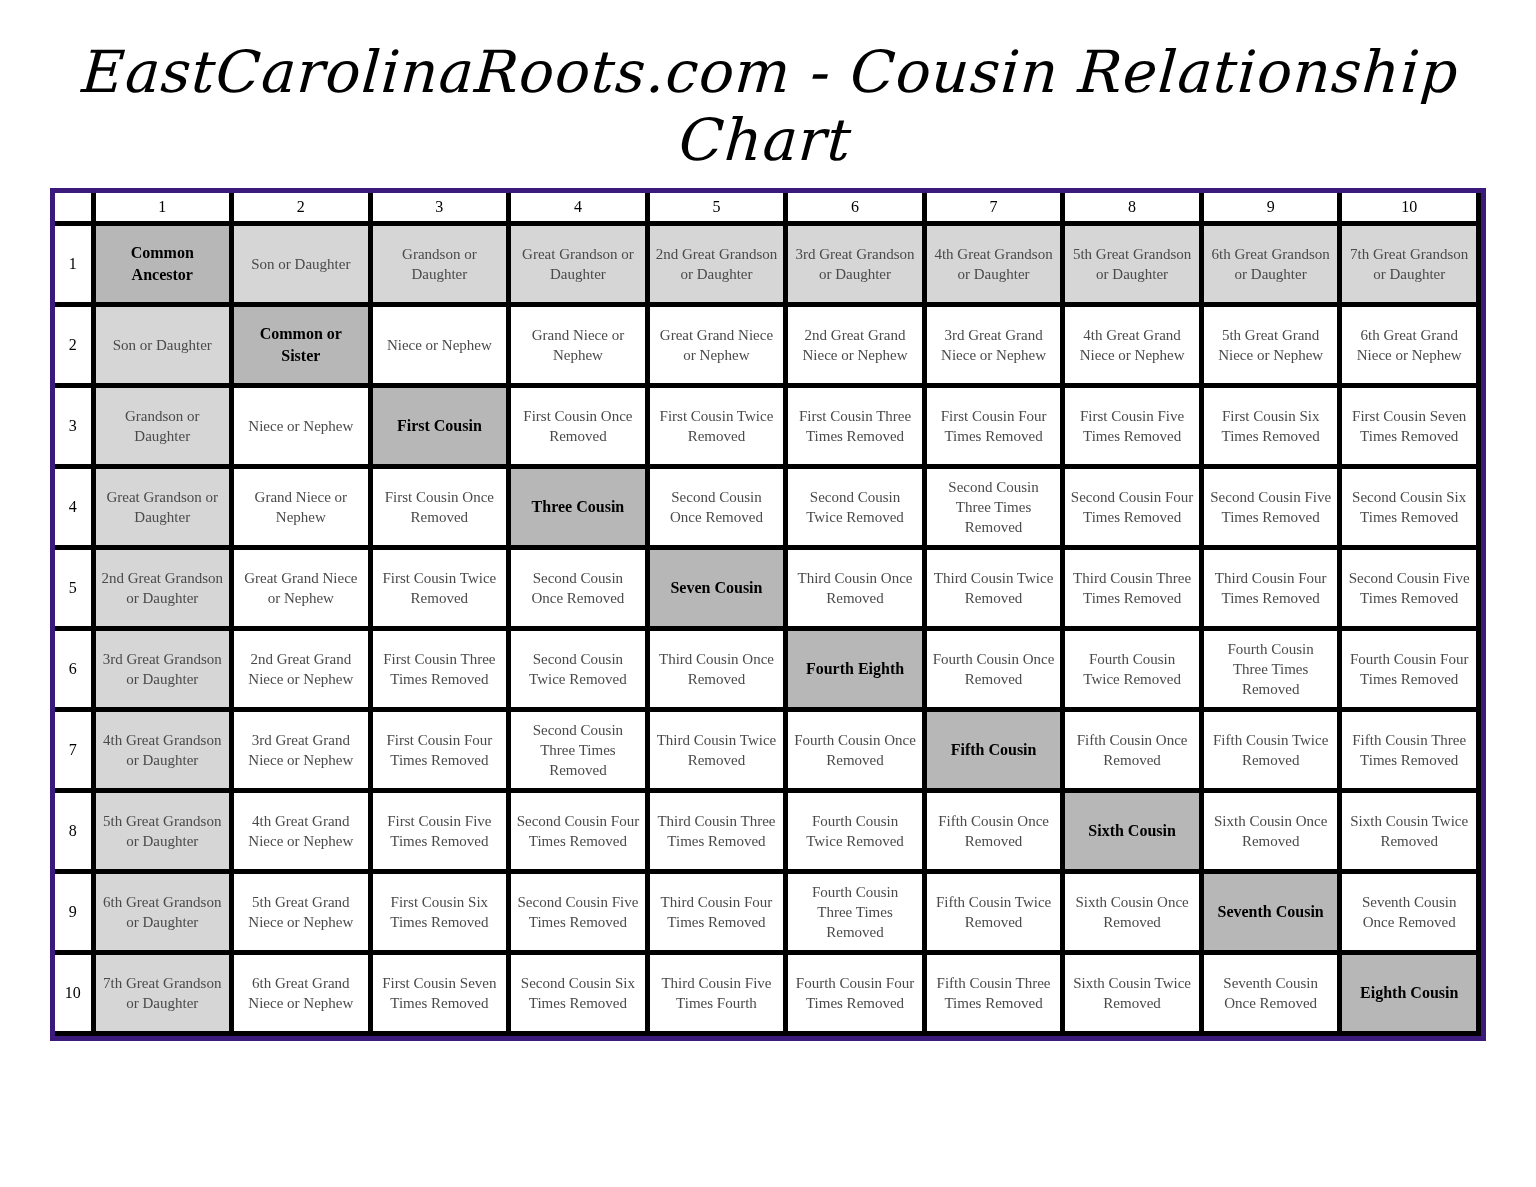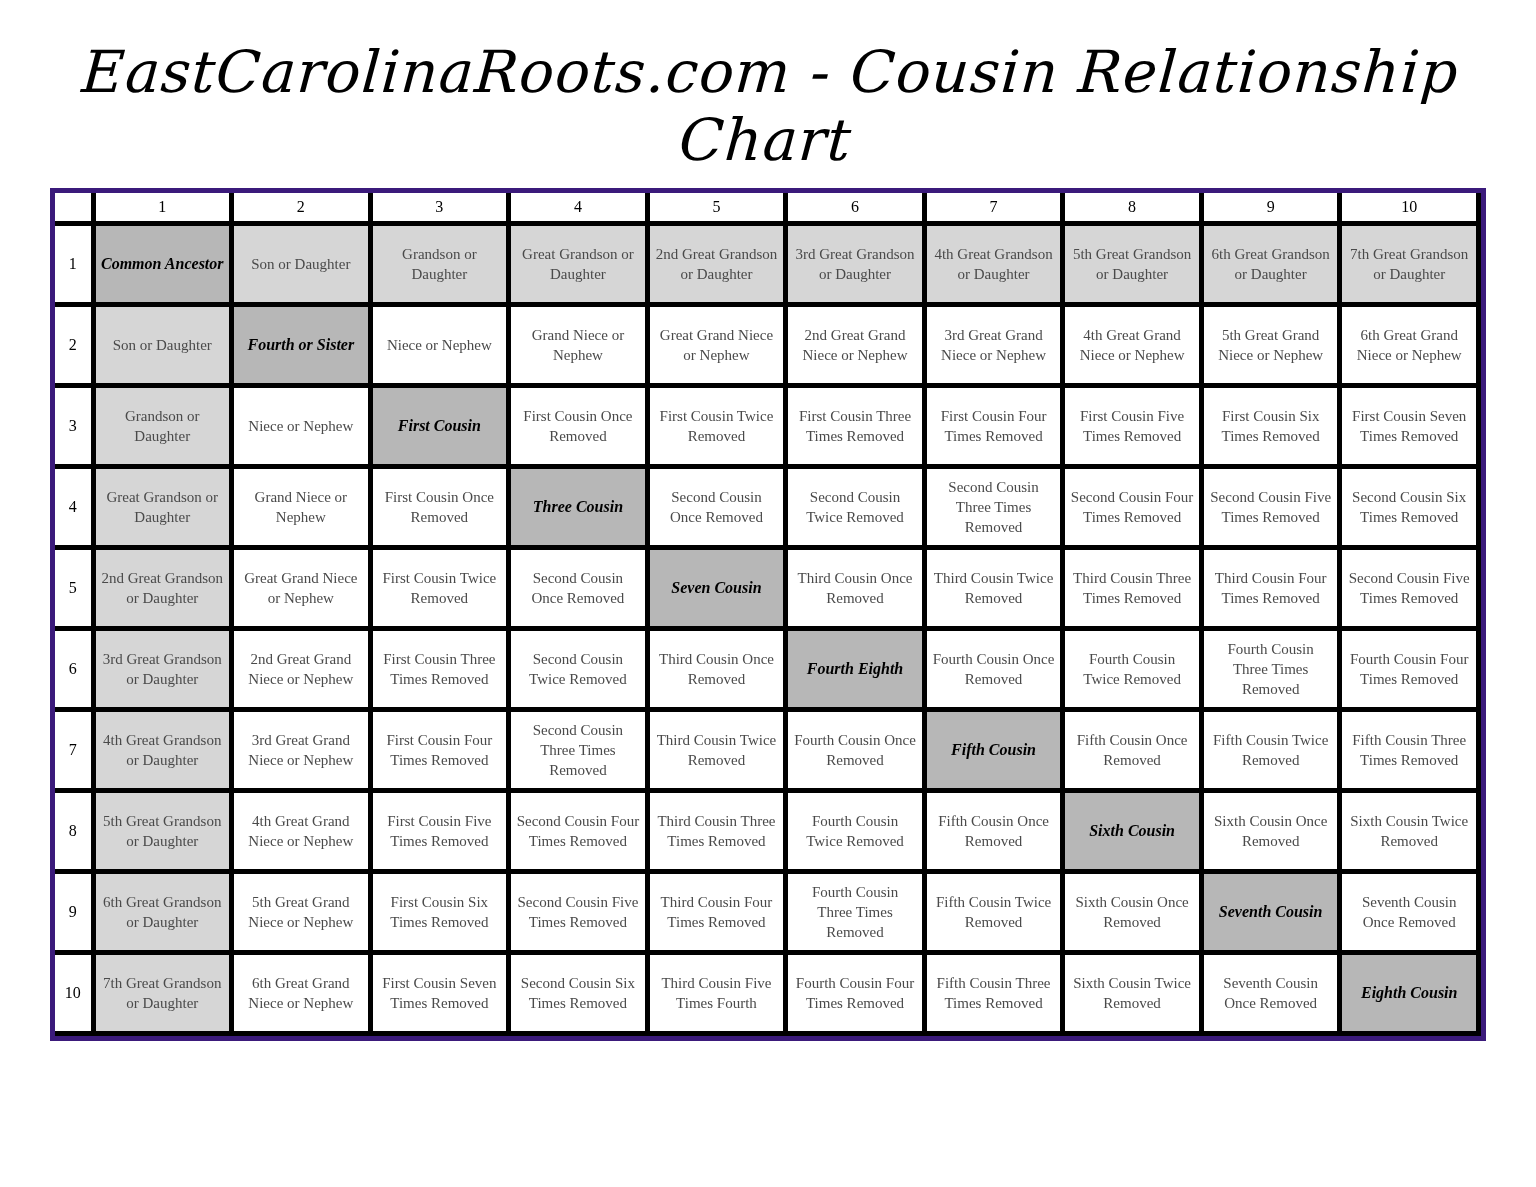--- a/index.html
+++ b/index.html
@@ -68,21 +68,20 @@
     font-size: 16px;
   }
   table.chart tr.data-row td { height: 74px; }
   table.chart td.plain { background: #ffffff; }
   table.chart td.shade { background: #d6d6d6; }
   table.chart td.diag {
     background: #b7b7b7;
     color: #000000;
     font-weight: bold;
     font-size: 16px;
-    font-style: italic;
   }
 </style>
 </head>
 <body>
 
 <div class="page">
   <h1 class="title">EastCarolinaRoots.com - Cousin Relationship Chart</h1>
 
   <div class="table-frame">
     <table class="chart">
@@ -122,21 +121,21 @@
             <td class="shade">2nd Great Grandson or Daughter</td>
             <td class="shade">3rd Great Grandson or Daughter</td>
             <td class="shade">4th Great Grandson or Daughter</td>
             <td class="shade">5th Great Grandson or Daughter</td>
             <td class="shade">6th Great Grandson or Daughter</td>
             <td class="shade">7th Great Grandson or Daughter</td>
           </tr>
           <tr class="data-row">
             <td class="rowhead">2</td>
             <td class="shade">Son or Daughter</td>
-            <td class="diag">Fourth or Sister</td>
+            <td class="diag">Common or Sister</td>
             <td class="plain">Niece or Nephew</td>
             <td class="plain">Grand Niece or Nephew</td>
             <td class="plain">Great Grand Niece or Nephew</td>
             <td class="plain">2nd Great Grand Niece or Nephew</td>
             <td class="plain">3rd Great Grand Niece or Nephew</td>
             <td class="plain">4th Great Grand Niece or Nephew</td>
             <td class="plain">5th Great Grand Niece or Nephew</td>
             <td class="plain">6th Great Grand Niece or Nephew</td>
           </tr>
           <tr class="data-row">

